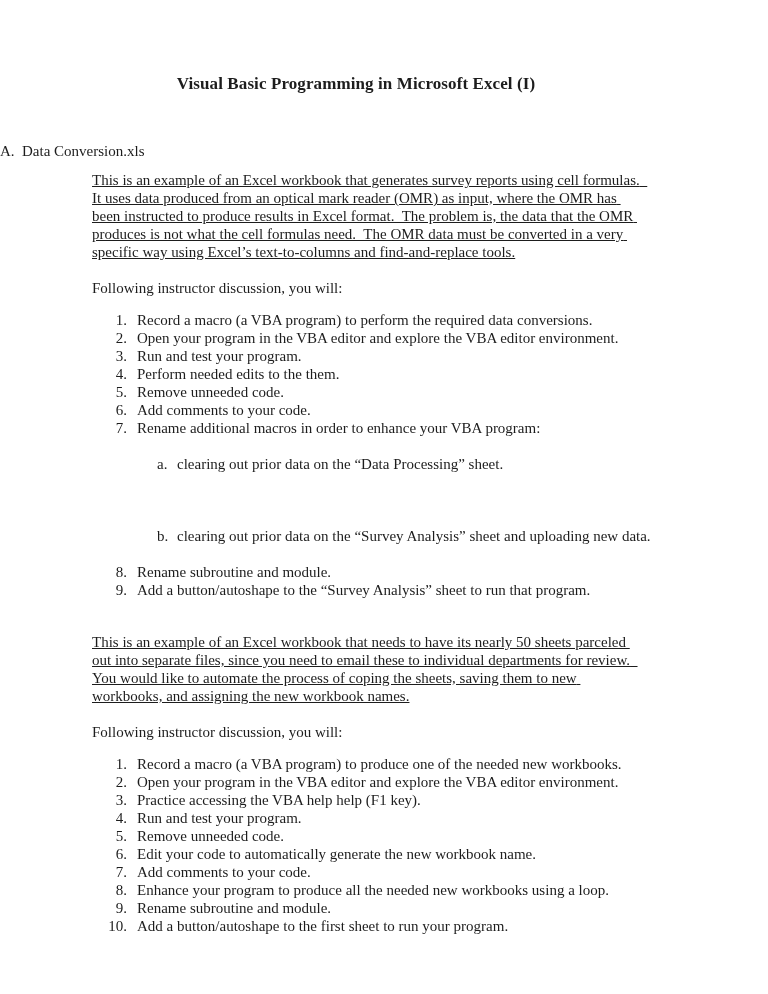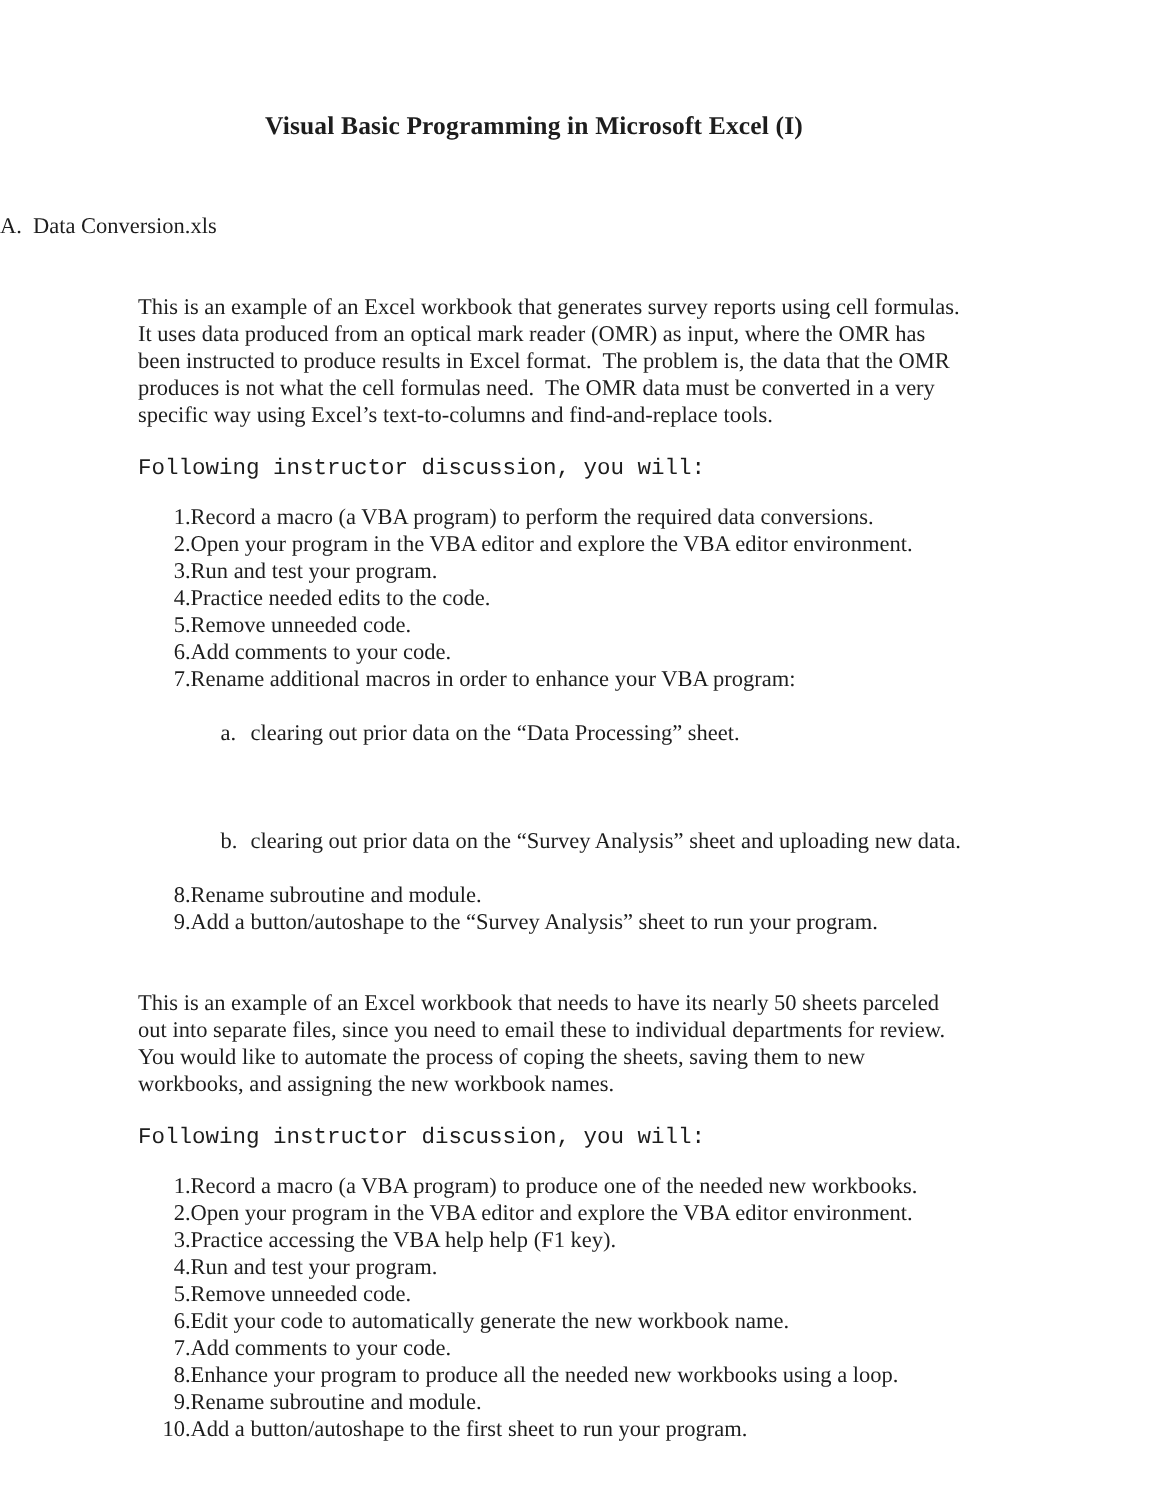--- a/index.html
+++ b/index.html
@@ -38,43 +38,43 @@
     margin-top: 48px;
   }
   .sec-heading {
     white-space: pre-wrap;
   }
   .sec-label {
     display: inline-block;
     width: 22px;
   }
   .sec-intro {
-    margin: 36px 66px 0 92px;
-    white-space: pre-wrap;
+    margin: 11px 66px 0 92px;
+    white-space: pre-wrap;
+    text-decoration: underline;
   }
   .sec-lead {
     margin: 18px 66px 0 92px;
     white-space: pre-wrap;
-    font-family: Liberation Mono, monospace;
   }
   .num-list {
     margin-top: 14px;
     padding-left: 105px;
     padding-right: 50px;
   }
   .list-item {
     display: flex;
     align-items: flex-start;
   }
   .item-num {
     flex: 0 0 22px;
     text-align: right;
   }
   .item-body {
-    margin-left: 0;
+    margin-left: 10px;
     flex: 1;
     white-space: pre-wrap;
   }
   .item-note {
     white-space: pre-wrap;
   }
   .sub-item {
     display: flex;
     align-items: flex-start;
     margin-left: 20px;
@@ -110,21 +110,21 @@
     <div class="item-body"><span class="item-text">Open your program in the VBA editor and explore the VBA editor environment.</span></div>
   </div>
 
   <div class="list-item">
     <span class="item-num">3.</span>
     <div class="item-body"><span class="item-text">Run and test your program.</span></div>
   </div>
 
   <div class="list-item">
     <span class="item-num">4.</span>
-    <div class="item-body"><span class="item-text">Practice needed edits to the code.</span></div>
+    <div class="item-body"><span class="item-text">Perform needed edits to the them.</span></div>
   </div>
 
   <div class="list-item">
     <span class="item-num">5.</span>
     <div class="item-body"><span class="item-text">Remove unneeded code.</span></div>
   </div>
 
   <div class="list-item">
     <span class="item-num">6.</span>
     <div class="item-body"><span class="item-text">Add comments to your code.</span></div>
@@ -145,21 +145,21 @@
 </div>
   </div>
 
   <div class="list-item">
     <span class="item-num">8.</span>
     <div class="item-body"><span class="item-text">Rename subroutine and module.</span></div>
   </div>
 
   <div class="list-item">
     <span class="item-num">9.</span>
-    <div class="item-body"><span class="item-text">Add a button/autoshape to the “Survey Analysis” sheet to run your program.</span></div>
+    <div class="item-body"><span class="item-text">Add a button/autoshape to the “Survey Analysis” sheet to run that program.</span></div>
   </div>
 </div>
   </section>
 
   <section class="doc-section">
     <p class="sec-intro">This is an example of an Excel workbook that needs to have its nearly 50 sheets parceled out into separate files, since you need to email these to individual departments for review.  You would like to automate the process of coping the sheets, saving them to new workbooks, and assigning the new workbook names.</p>
     <p class="sec-lead">Following instructor discussion, you will:</p>
     <div class="num-list">
   <div class="list-item">
     <span class="item-num">1.</span>

